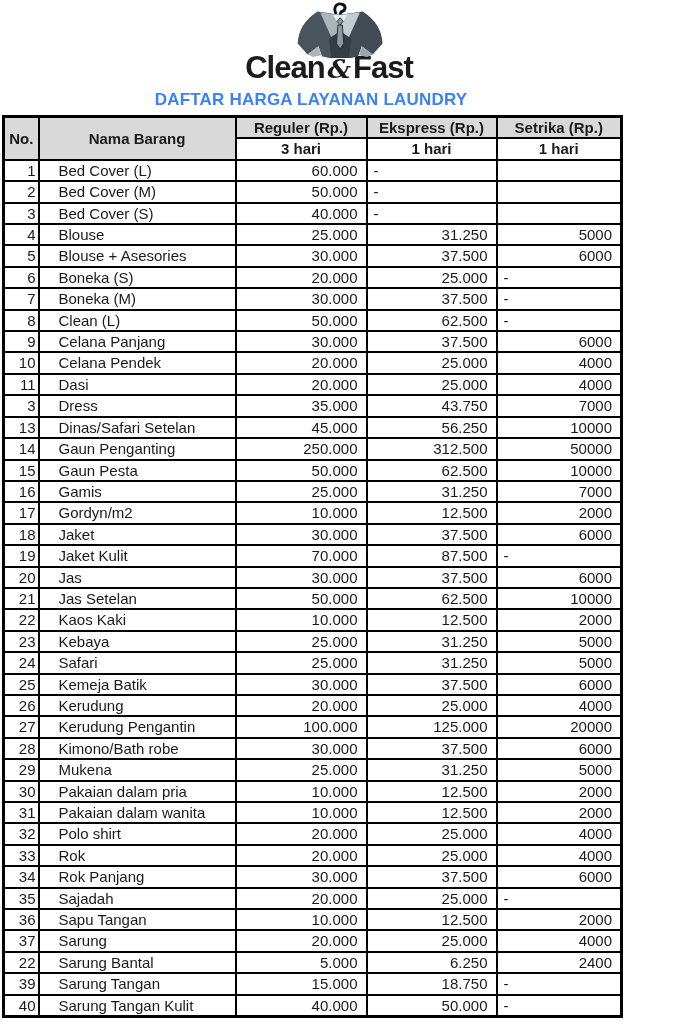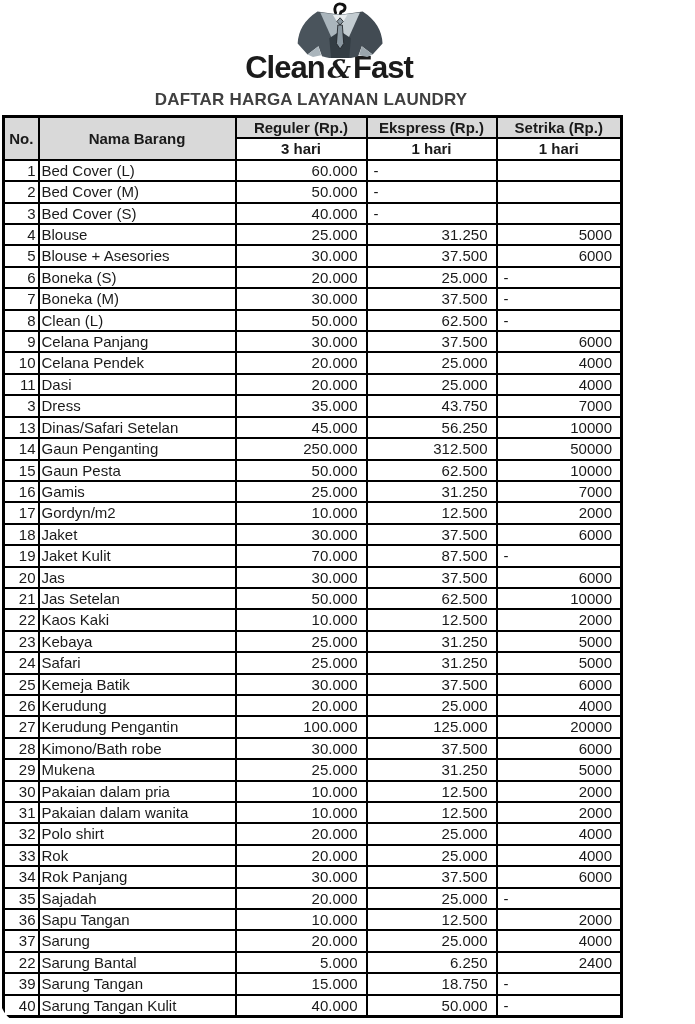--- a/index.html
+++ b/index.html
@@ -9,21 +9,20 @@
     --ink:#1a1a1a;
   }
   *{margin:0;padding:0;box-sizing:content-box;}
   html,body{background:#ffffff;}
   body{font-family:"Liberation Sans","DejaVu Sans",sans-serif;color:var(--ink);}
   .page{
     position:relative;
     width:695px;height:1024px;
     background:var(--page-bg);
     overflow:hidden;
-    border-radius:26px;
   }
   .content{width:618px;margin-left:2px;}
 
   
   .logo-block{
     padding-top:2px;
     text-align:center;
     transform:translateX(18px);
   }
   .suit{display:block;margin:0 auto;width:124px;height:56px;transform:translateX(12px);}
@@ -51,21 +50,21 @@
   }
 
   
   .title{
     margin-top:7px;
     margin-bottom:5px;
     text-align:center;
     font-size:17px;
     font-weight:bold;
     letter-spacing:0.2px;
-    color:#404040;
+    color:#3b82f6;
   }
 
   
   table.price-table{
     width:618px;
     table-layout:fixed;
     border-collapse:collapse;
     border:3px solid var(--border);
   }
   .price-table th,.price-table td{
@@ -80,21 +79,21 @@
     background:var(--header-bg);
     font-weight:bold;
     text-align:center;
   }
   .price-table th.sub{
     background:#ffffff;
     font-weight:bold;
     text-align:center;
   }
   td.c-no{text-align:right;padding-right:2px;}
-  td.c-name{text-align:left;padding-left:2px;margin-top:48px;}
+  td.c-name{text-align:left;padding-left:19px;margin-top:48px;}
   td.c-num{text-align:right;padding-right:8px;}
   td.c-dash{text-align:left;padding-left:6px;}
 </style>
 </head>
 <body>
 
 <div class="page">
   <div class="content">
 
     <header class="logo-block">

